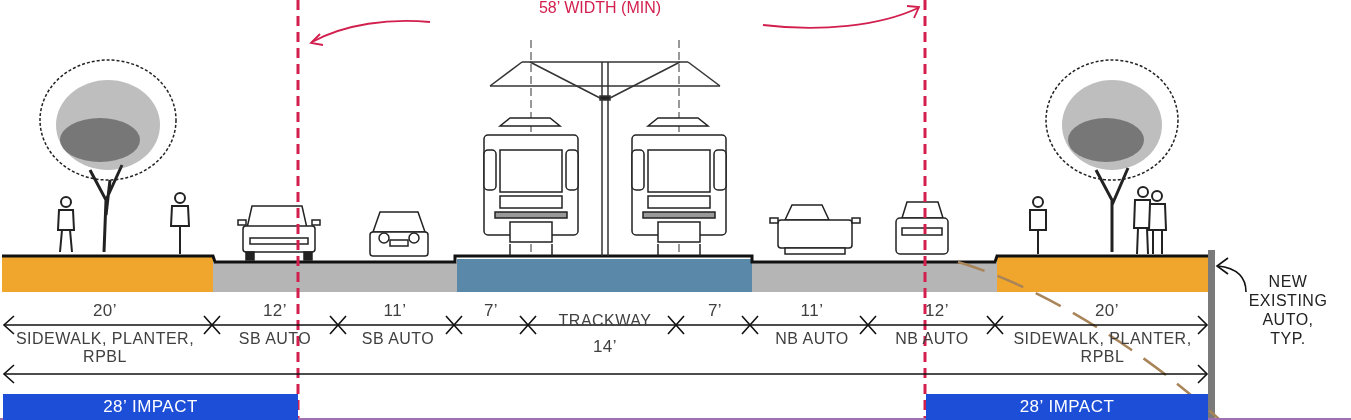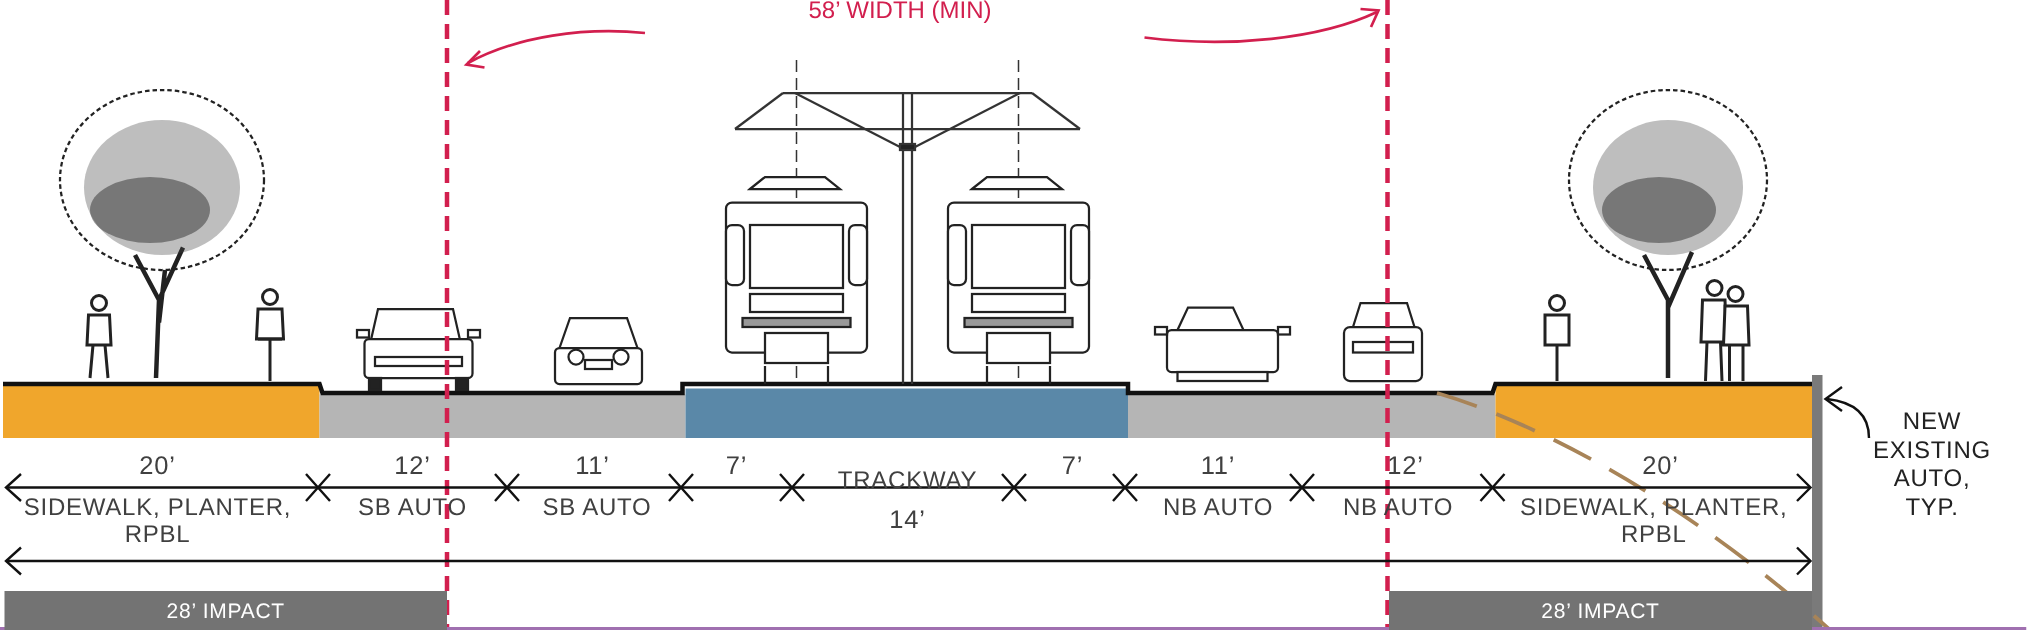--- a/index.html
+++ b/index.html
@@ -2,22 +2,22 @@
 <html><head>
 <meta charset="utf-8">
 <style>
   html, body { margin: 0; padding: 0; background: #ffffff; }
   body { width: 1351px; height: 420px; position: relative; overflow: hidden;
          font-family: "Liberation Sans", "DejaVu Sans", sans-serif; }
   #stage { position: absolute; left: 0; top: 0; width: 1351px; height: 301px; }
   .lbl { position: absolute; color: #404040; font-size: 16px; letter-spacing: 0.5px; text-align: center; line-height: 18px; white-space: nowrap; }
   .dim { font-size: 17px; }
   .title { position: absolute; color: #d21f4e; font-size: 16px; text-align: center; line-height: 22px; }
-  .impact { position: absolute; top: 394px; height: 26px; background: #737373; color: #fff;
-            font-size: 14px; text-align: center; line-height: 26px; letter-spacing: 0.5px; }
+  .impact { position: absolute; top: 394px; height: 26px; background: #1d4ed8; color: #fff;
+            font-size: 17px; text-align: center; line-height: 26px; letter-spacing: 0.5px; }
   .note { position: absolute; color: #222; font-size: 16px; text-align: center; line-height: 19px; letter-spacing: 0.5px; }
 </style>
 </head>
 <body>
 
 <div id="stage">
   <svg width="1351" height="420" viewBox="0 0 1351 420" xmlns="http://www.w3.org/2000/svg">
 
     <rect x="2" y="257" width="211" height="35" fill="#f0a62c"></rect>
     <rect x="213" y="263" width="244" height="29" fill="#b5b5b5"></rect>

